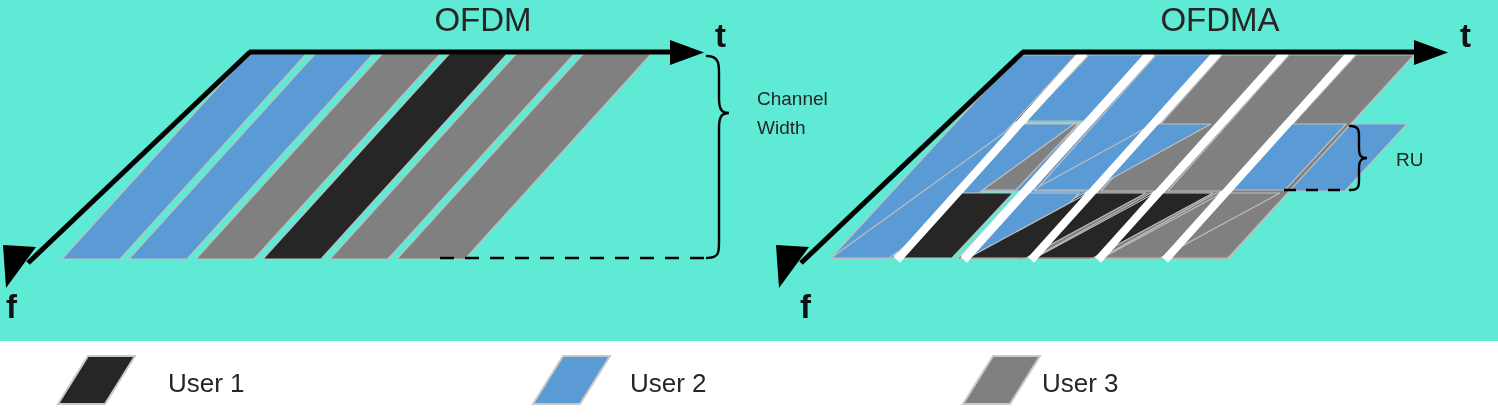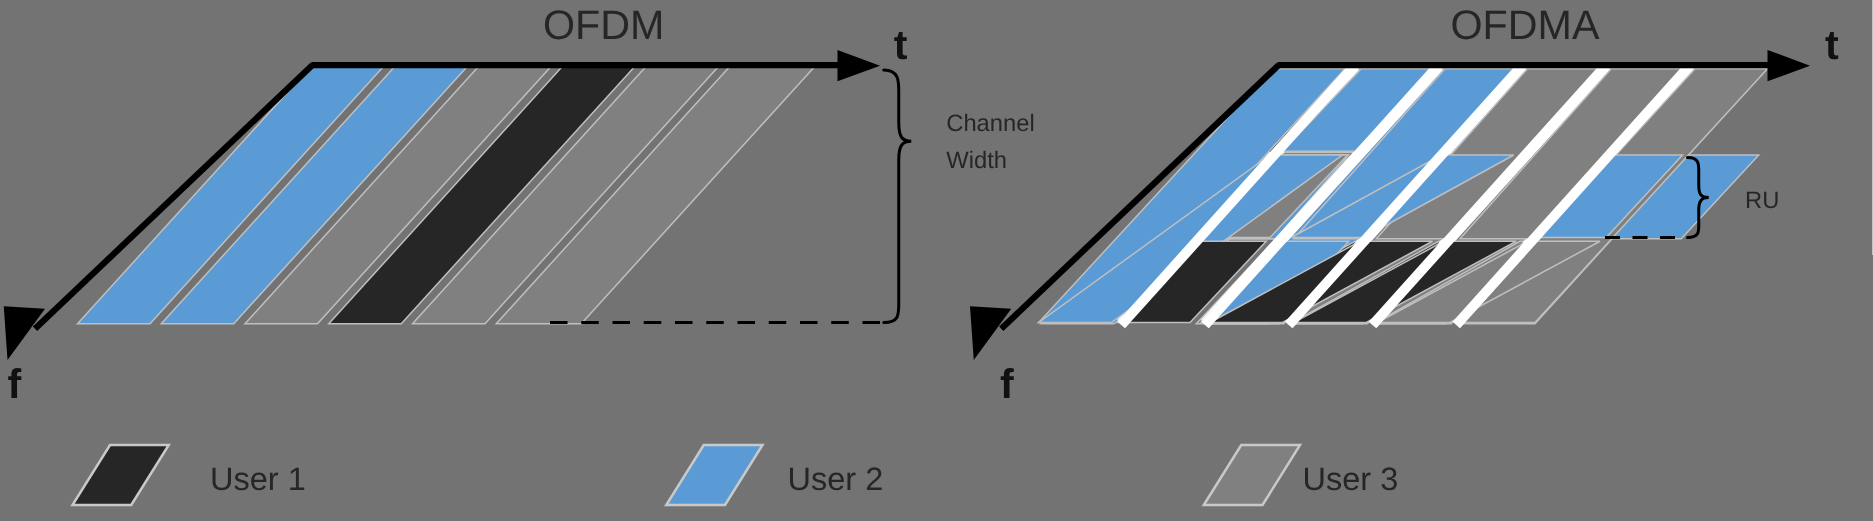--- a/index.html
+++ b/index.html
@@ -9,22 +9,22 @@
   }
   body {
     width: 1498px;
     height: 417px;
     font-family: "Liberation Sans", sans-serif;
     overflow: hidden;
   }
   #stage {
     position: relative;
     width: 1498px;
-    height: 417px;
-    background: #737373;
+    height: 341px;
+    background: #5eead4;
   }
   #stage svg {
     display: block;
   }
   .diagram-title {
     font-family: "Liberation Sans", sans-serif;
     font-size: 33px;
     fill: #262626;
   }
   .axis-label {

